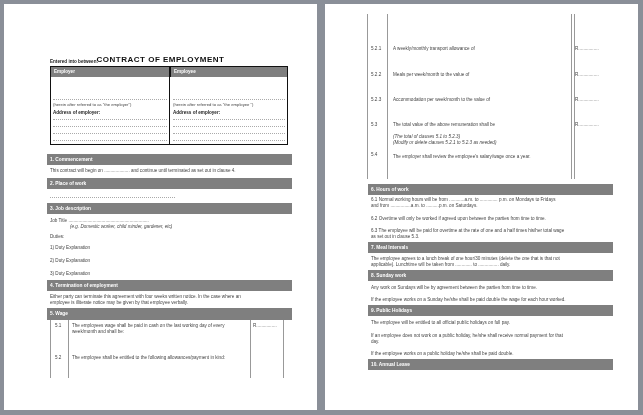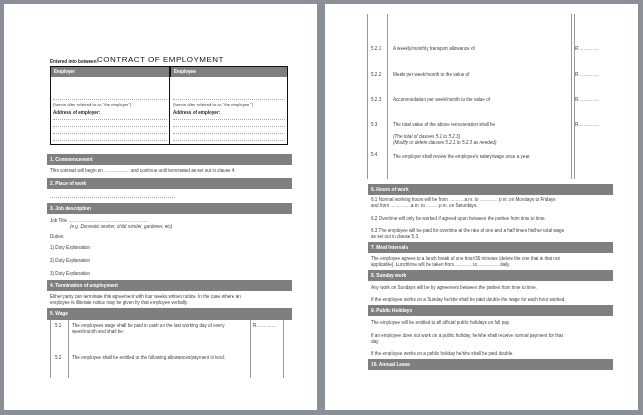--- a/index.html
+++ b/index.html
@@ -1,20 +1,20 @@
 <!DOCTYPE html>
 <html><head>
 <meta charset="utf-8">
 <style>
 *{box-sizing:border-box;margin:0;padding:0}
 body{width:643px;height:415px;background:#8a8f98;position:relative;overflow:hidden;font-family:"Liberation Sans",sans-serif;color:#333}
 .page{position:absolute;top:4px;background:#fff;overflow:hidden}
 #p1{left:4px;width:313px;height:406px}
 #p2{left:325px;width:313px;height:406px}
-.title{position:absolute;left:0;width:100%;top:51px;text-align:center;font-size:8px;font-weight:normal;letter-spacing:.5px;color:#111}
+.title{position:absolute;left:0;width:100%;top:51px;text-align:center;font-size:8px;font-weight:bold;letter-spacing:.5px;color:#111}
 .txt{position:absolute;font-size:4.6px;line-height:6px;color:#444;white-space:nowrap}
 .b{font-weight:bold;color:#222}
 .it{font-style:italic}
 .bar{position:absolute;background:#7f7f7f;color:#fff;font-size:4.8px;font-weight:bold;padding:3px 3px;height:11px}
 .party{position:absolute;left:46px;top:62px;width:238px;height:79px;border:1.5px solid #111}
 .party .hd{position:absolute;top:0;height:10px;background:#7f7f7f;color:#fff;font-size:4.6px;font-weight:bold;padding:2px 3px}
 .party .col{position:absolute;top:0;bottom:0;border-right:1.5px solid #111}
 .dots{position:absolute;border-bottom:1px dotted #aaa;height:1px}
 .wtab{position:absolute;border-left:1px solid #999;border-right:1px solid #999}
 .vl{position:absolute;width:1px;background:#999}

